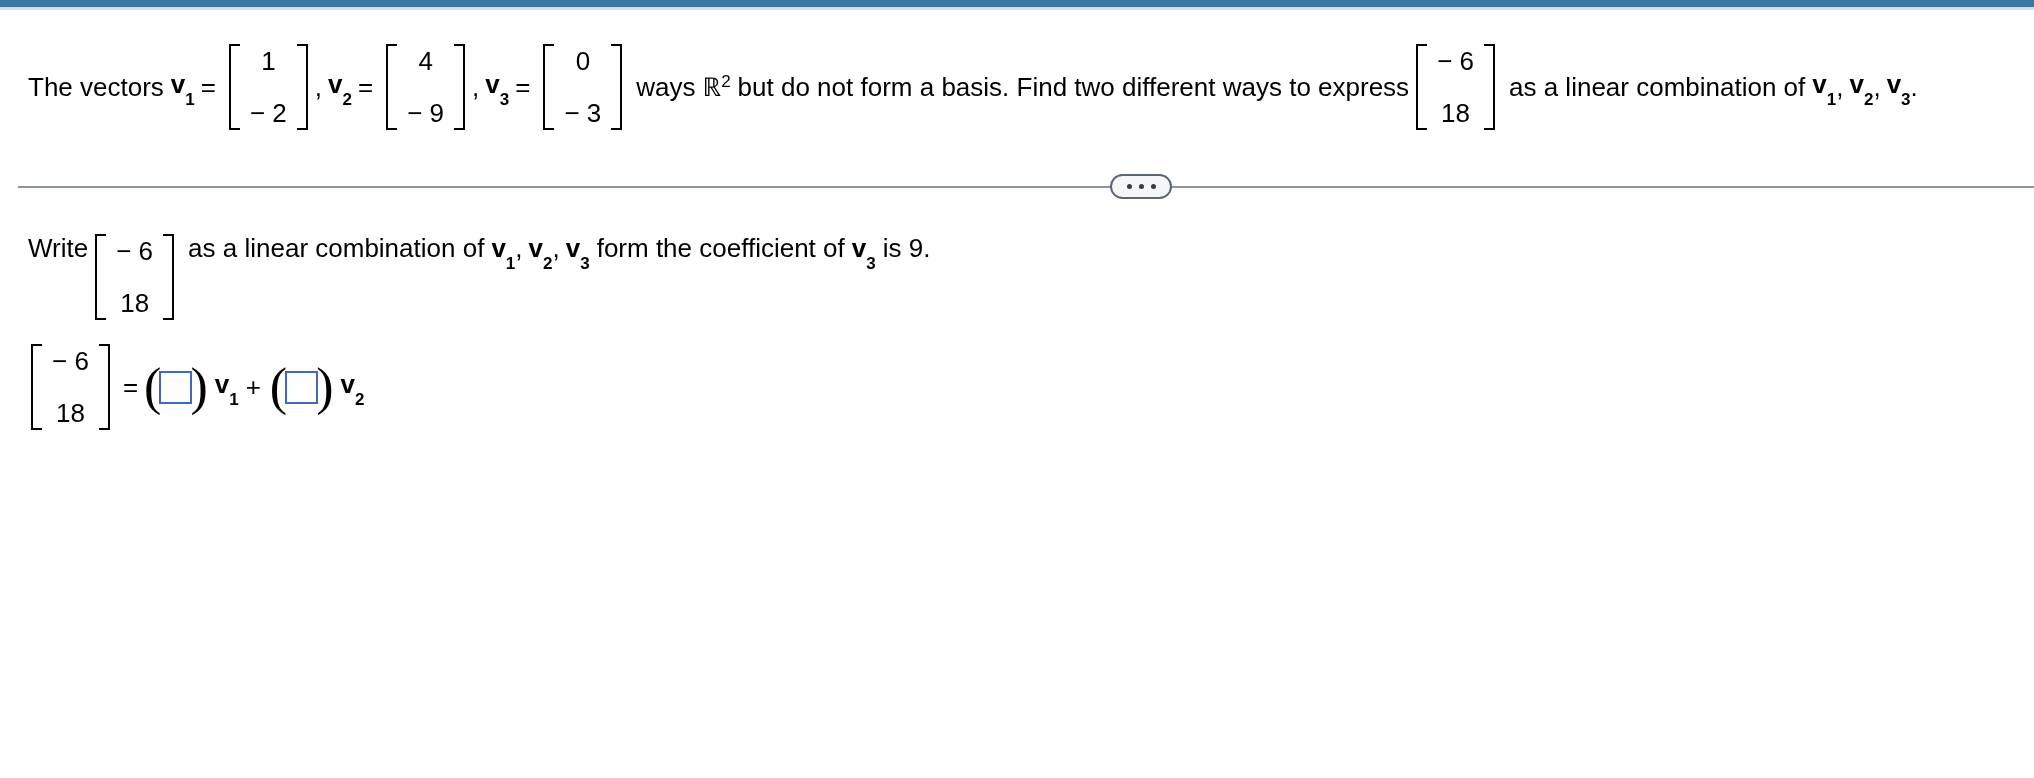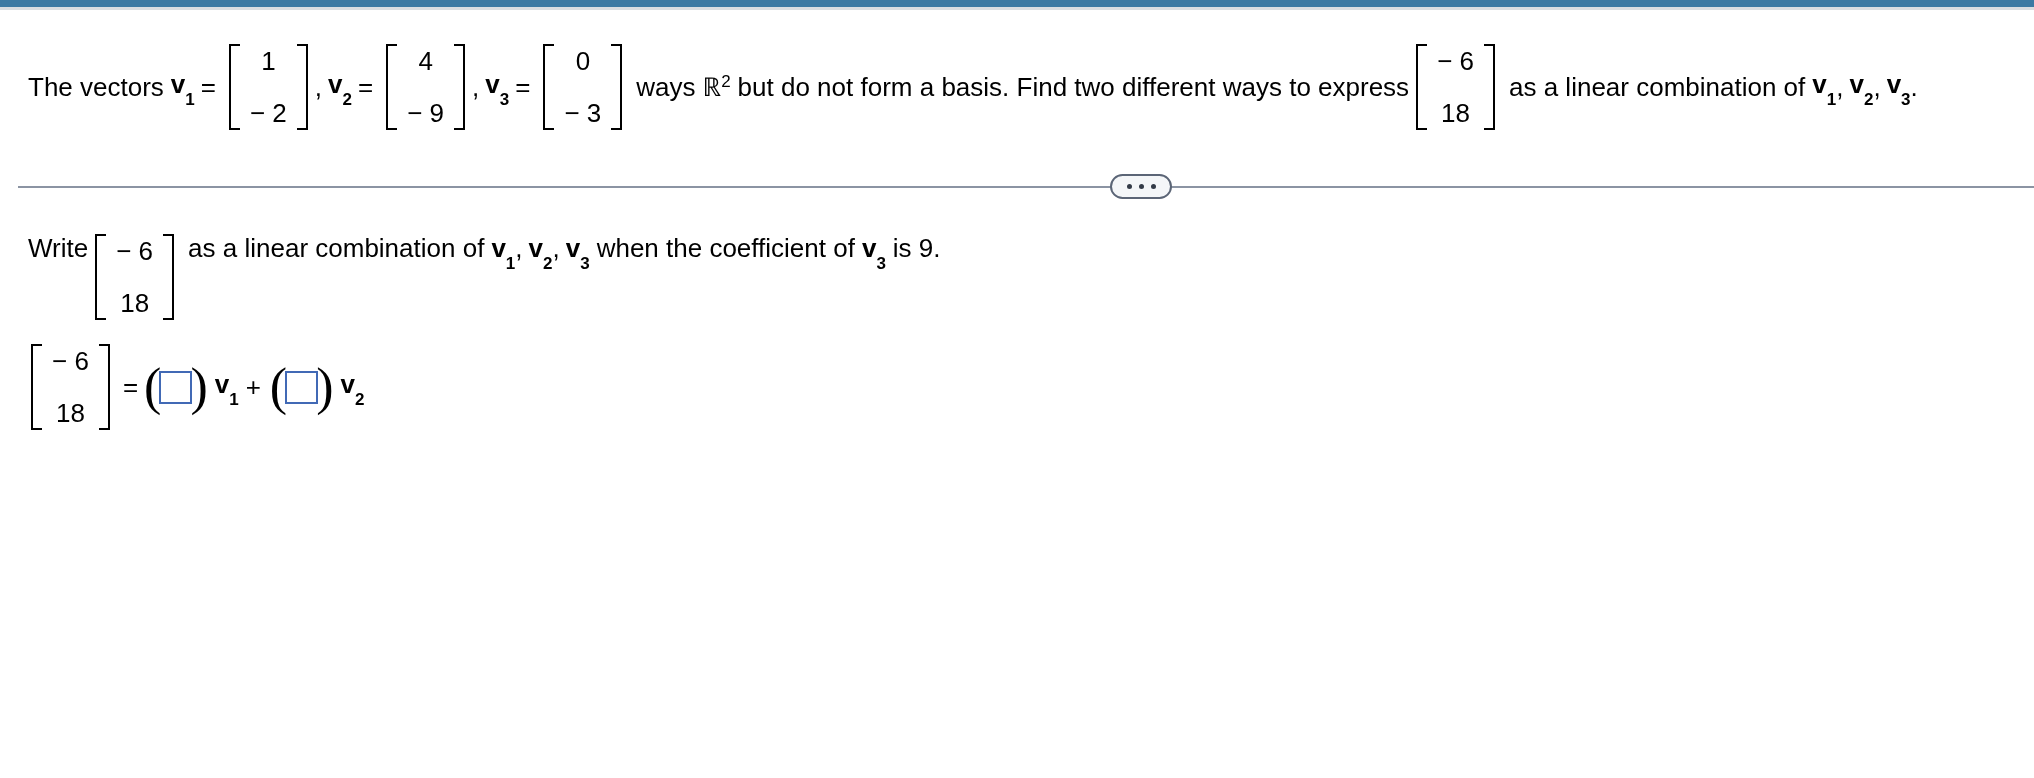--- a/index.html
+++ b/index.html
@@ -277,21 +277,21 @@
 
     <span class="sp"></span>
     <span class="txt">as a linear combination of</span>
     <span class="sp"></span>
     <span><span class="vec-name">v</span><span class="sub">1</span></span>
     <span class="comma">,</span>
     <span><span class="vec-name">v</span><span class="sub">2</span></span>
     <span class="comma">,</span>
     <span><span class="vec-name">v</span><span class="sub">3</span></span>
     <span class="sp"></span>
-    <span class="txt">when the coefficient of</span>
+    <span class="txt">form the coefficient of</span>
     <span class="sp"></span>
     <span><span class="vec-name">v</span><span class="sub">3</span></span>
     <span class="sp"></span>
     <span class="txt">is 9.</span>
   </div>
 
   <div class="equation-line math">
 
     <span class="matrix tall">
       <span class="bracket left"></span>

